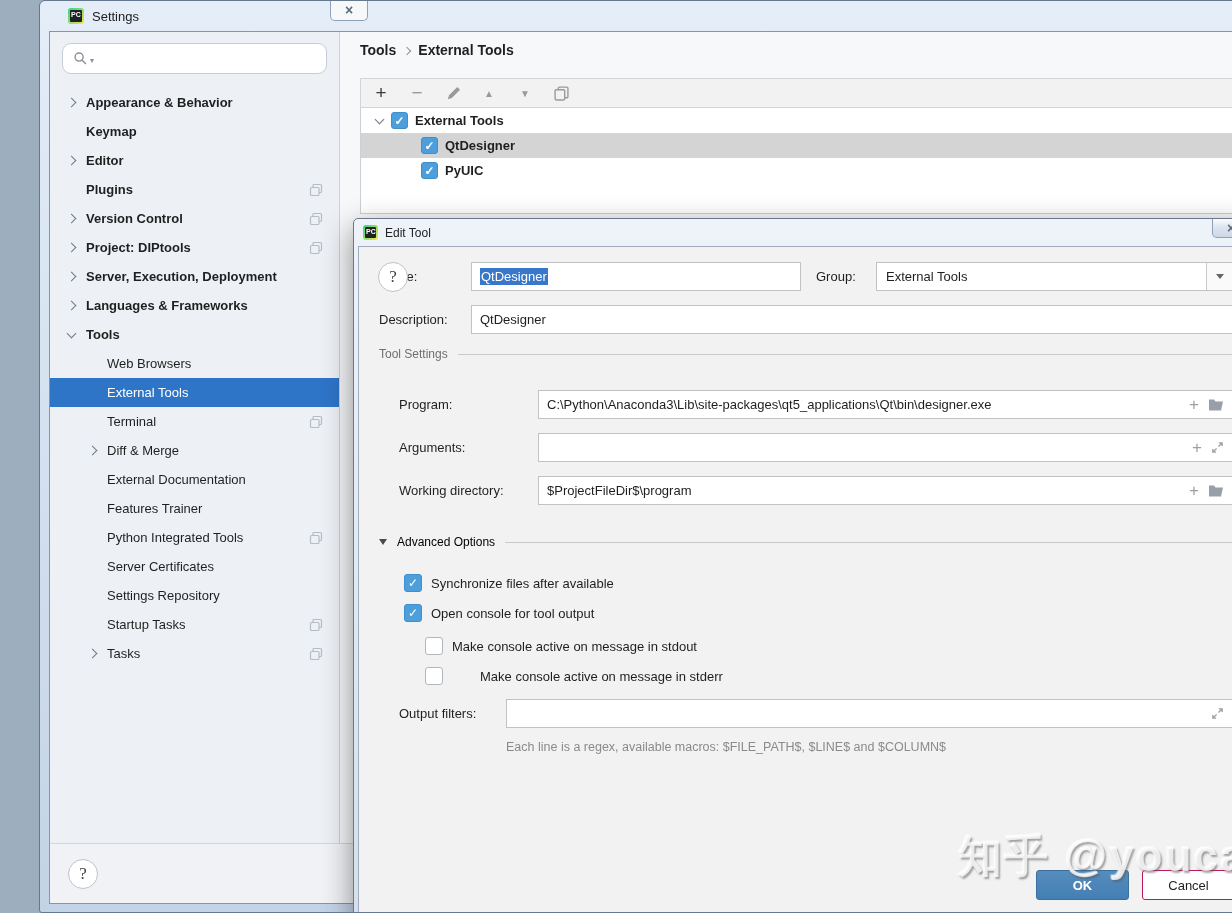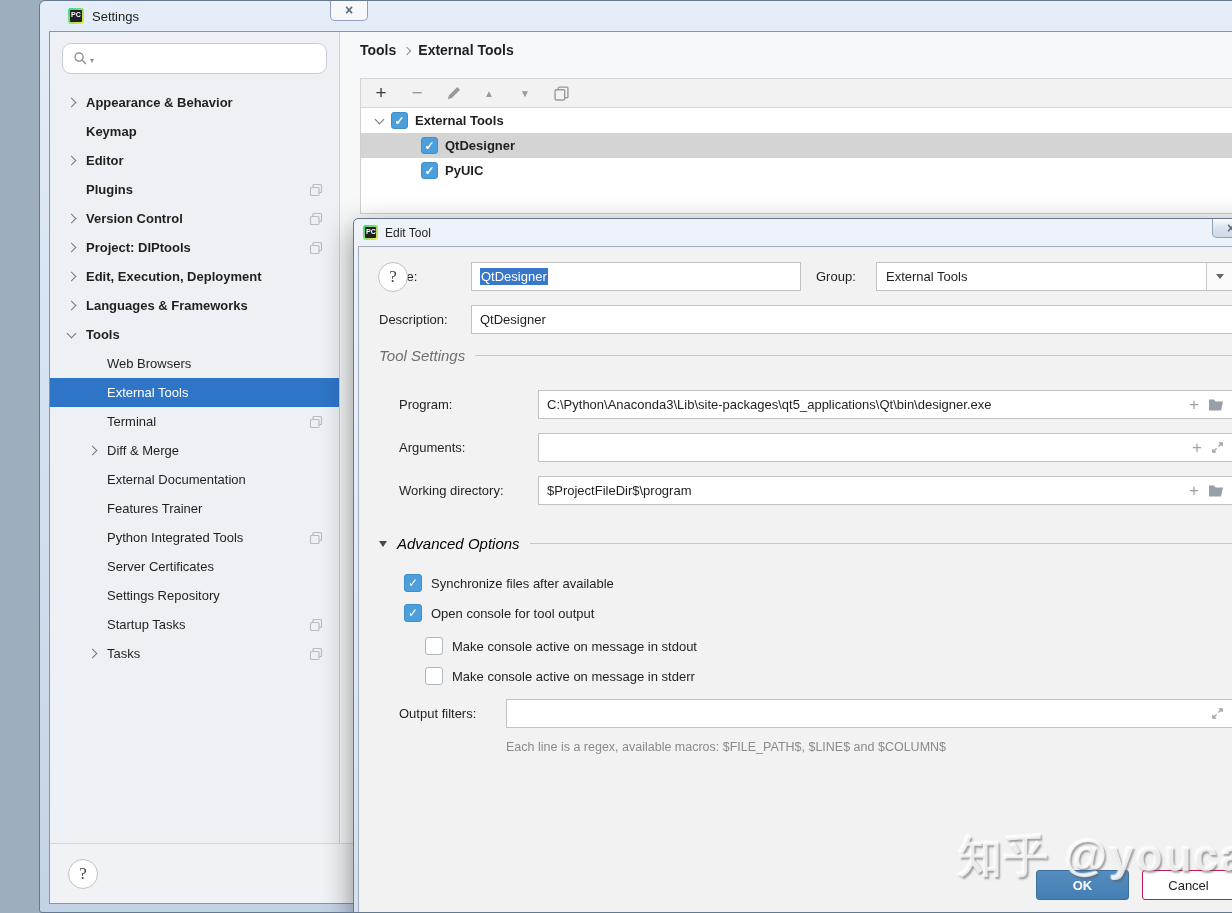--- a/index.html
+++ b/index.html
@@ -88,21 +88,21 @@
     display:flex; align-items:center; padding:0 8px; font-size:13px; color:#1f1f1f; }
   .field .sel-text { background:#3977c9; color:#fff; padding:1px 1px; }
   .ficons { margin-left:auto; display:flex; gap:9px; align-items:center; }
   .plus-ic { color:#9aa0a6; font-size:17px; line-height:12px; }
   .gselect { position:absolute; height:29px; background:#fff; border:1px solid #c2c2c2; display:flex; align-items:center; }
   .gselect .gval { padding:0 9px; font-size:13px; color:#1f1f1f; flex:1; }
   .gselect .garrow { width:26px; align-self:stretch; border-left:1px solid #c9c9c9; background:#fafafa;
     display:flex; align-items:center; justify-content:center; }
   .garrow .tri { width:0; height:0; border-left:4px solid transparent; border-right:4px solid transparent; border-top:5px solid #666; }
   .sect { position:absolute; display:flex; align-items:center; gap:10px; }
-  .sect .sect-label { font-size:15px; flex:none;font-style:italic; }
+  .sect .sect-label { font-size:12px; flex:none; }
   .sect .sect-line { height:1px; background:#c9c9c9; flex:1; }
   .sect .tri-d { width:0; height:0; border-left:4.5px solid transparent; border-right:4.5px solid transparent; border-top:6px solid #4a4a4a; flex:none; }
   .cb-row { position:absolute; display:flex; align-items:center; font-size:13px; color:#1f1f1f; height:22px; }
   .cb-row .cbx { width:18px; height:18px; margin-right:9px; }
   .hint { position:absolute; font-size:12.5px; color:#8a8a8a; }
   .dlg-btns { position:absolute; right:20px; bottom:12px; display:flex; gap:13px; }
   .dlg-btns .btn { height:30px; min-width:93px; }
   .dlg-btns .btn.primary { background:linear-gradient(#558cbd,#447fb4); border:1px solid #3d6f9e; }
   .dlg-help { position:absolute; left:19px; bottom:13px; }
 
@@ -188,21 +188,21 @@
             <svg width="14" height="14" viewBox="0 0 14 14">
               <rect x="4" y="1.5" width="8.5" height="8" rx="1" fill="none" stroke="#b6bcc6" stroke-width="1.2"></rect>
               <rect x="1.5" y="4.5" width="8.5" height="8" rx="1" fill="#edf1f6" stroke="#b6bcc6" stroke-width="1.2"></rect>
             </svg>
           </span>
       </div>
       <div class="sb-item top">
         <span class="chev-box">
             <span class="chev r"></span>
           </span>
-        <span>Edit, Execution, Deployment</span>
+        <span>Server, Execution, Deployment</span>
       </div>
       <div class="sb-item top">
         <span class="chev-box">
             <span class="chev r"></span>
           </span>
         <span>Languages &amp; Frameworks</span>
       </div>
       <div class="sb-item top">
         <span class="chev-box">
             <span class="chev d"></span>
@@ -436,21 +436,21 @@
         <span>Synchronize files after available</span>
       </div>
       <div class="cb-row" style="left:45px; top:355px;">
         <span class="cbx on">✓</span>
         <span>Open console for tool output</span>
       </div>
       <div class="cb-row" style="left:66px; top:388px;">
         <span class="cbx off">✓</span>
         <span>Make console active on message in stdout</span>
       </div>
-      <div class="cb-row" style="left:66px; top:418px;">
+      <div class="cb-row" style="left:66px; top:418px;gap:28px;">
         <span class="cbx off">✓</span>
         <span>Make console active on message in stderr</span>
       </div>
 
       <div class="flabel" style="left:40px; top:452px;">Output filters:</div>
       <div class="field" style="left:147px; top:452px; width:727px;">
         <span></span>
         <span class="ficons">
           <span>
               <svg width="13" height="13" viewBox="0 0 14 14">

